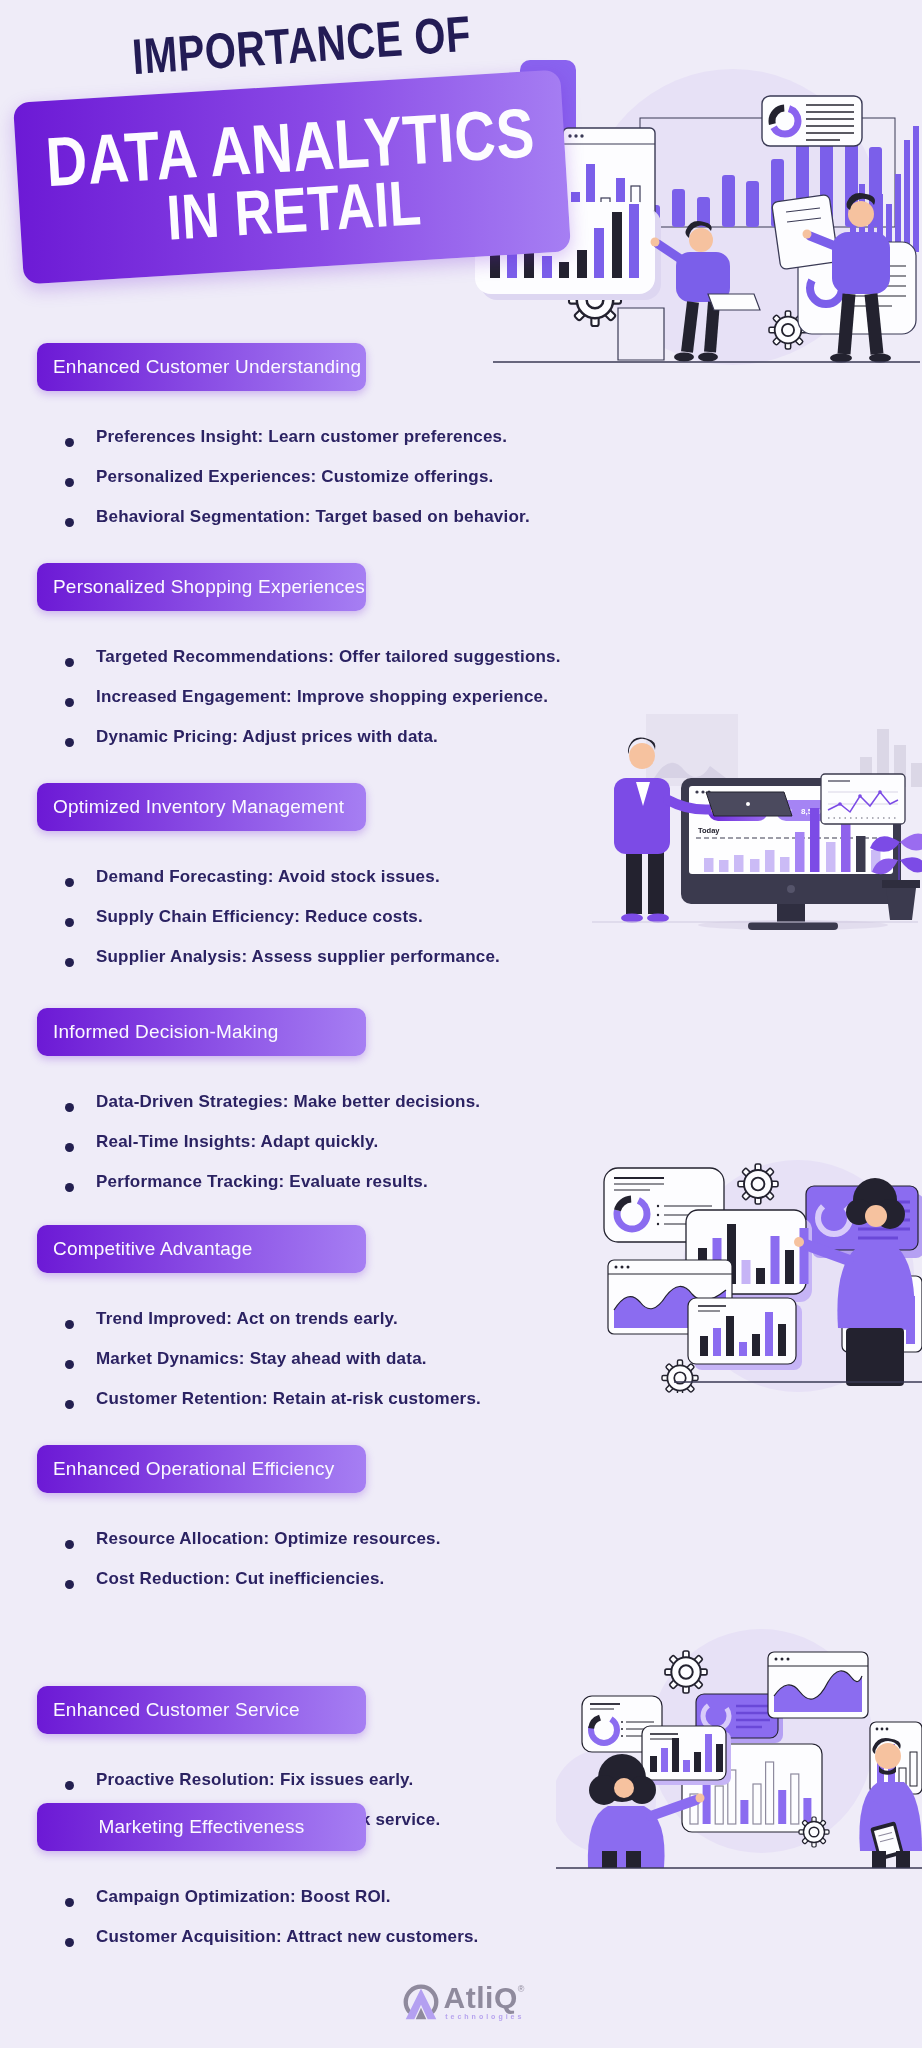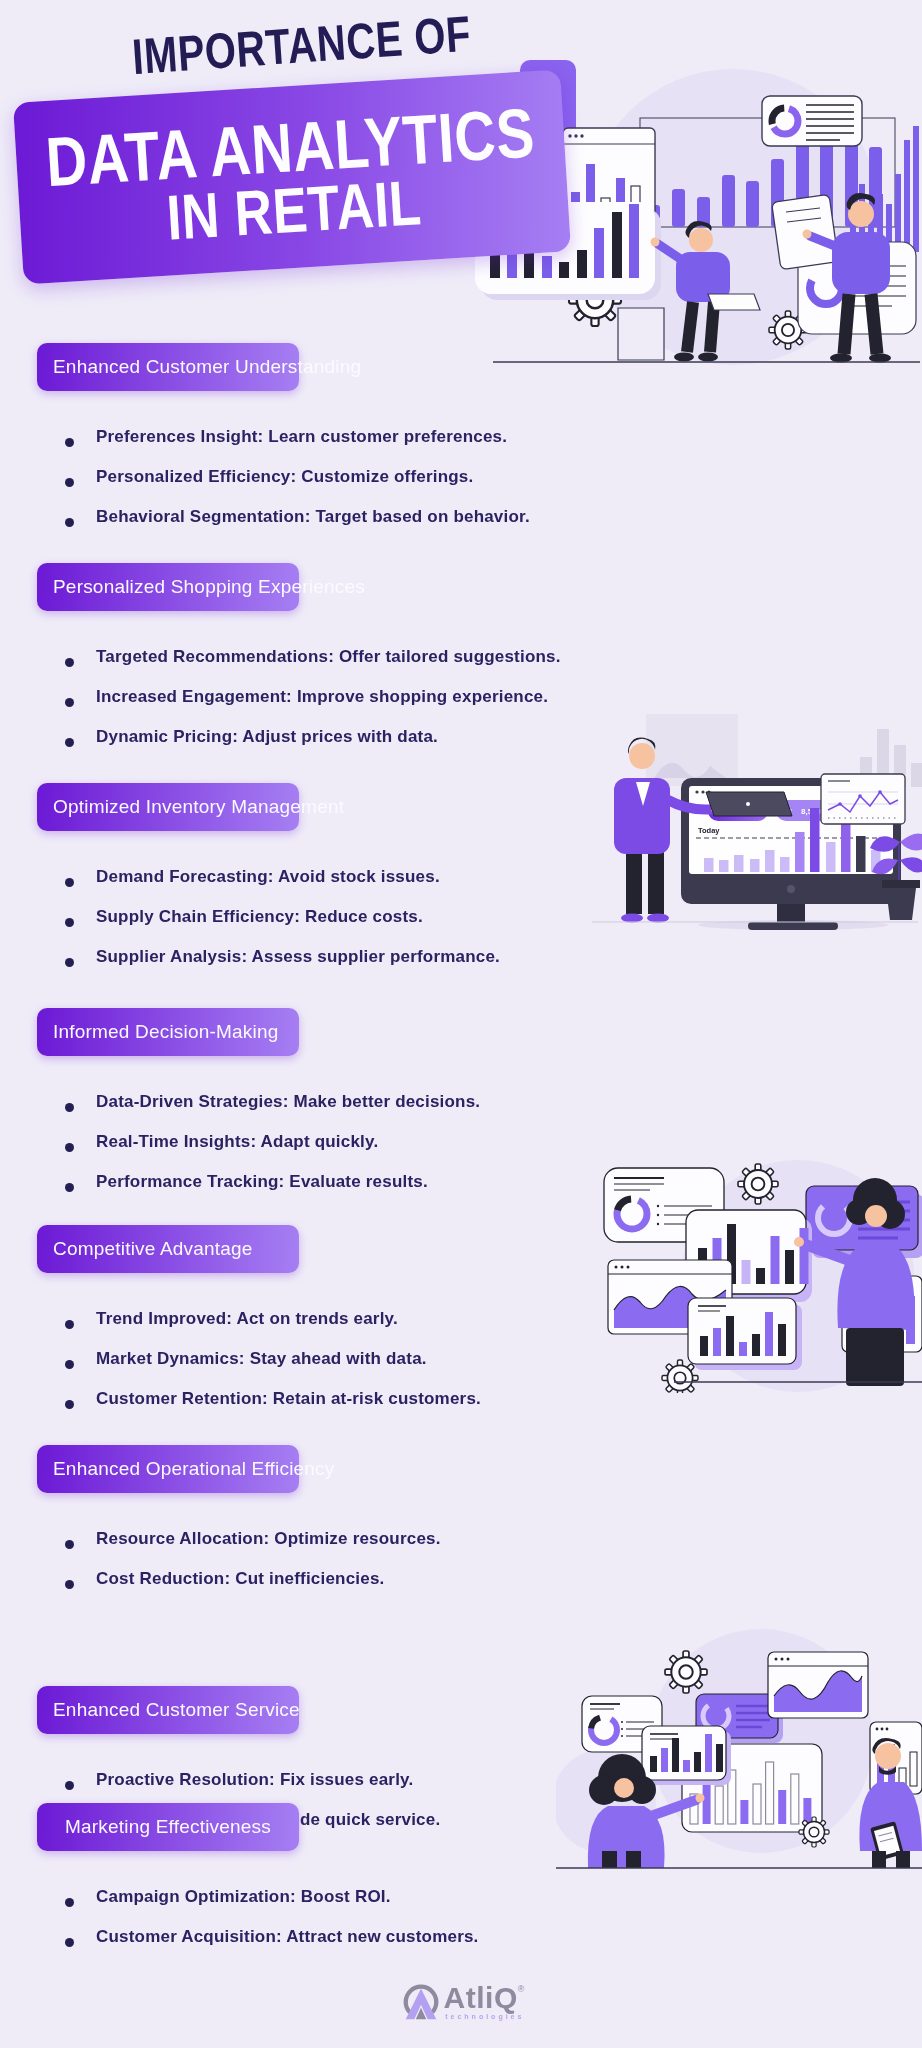--- a/index.html
+++ b/index.html
@@ -25,21 +25,21 @@
   
   .illu{position:absolute;z-index:1;}
   #hero{left:458px;top:52px;}
   #monitor{left:588px;top:692px;}
   #competitive{left:588px;top:1148px;}
   #teamwork{left:556px;top:1616px;}
   svg text{font-family:"Liberation Sans",sans-serif;}
   
   .section{position:absolute;left:37px;width:580px;z-index:2;}
   .sec-banner{
-    width:262px;height:48px;border-radius:10px;display:flex;align-items:center;
+    width:329px;height:48px;border-radius:10px;display:flex;align-items:center;
     padding:4px 16px;box-sizing:border-box;
     background:linear-gradient(92deg,#6C19D5 0%,#A67FF3 100%);
     box-shadow:0 3px 8px rgba(108,25,213,.28);
   }
   .sec-banner.center{justify-content:center;}
   .sec-title{font-size:19px;font-weight:500;color:#FBFAFF;letter-spacing:.2px;white-space:nowrap;}
   .bullets{list-style:none;margin:16px 0 0 0;padding:0 0 0 28px;}
   .bullets li{display:flex;align-items:flex-end;height:40px;}
   .dot{width:9px;height:9px;border-radius:50%;background:#231F50;margin-right:22px;flex:0 0 auto;}
   .btext{font-size:17px;font-weight:600;color:#2B2262;letter-spacing:.2px;white-space:nowrap;}
@@ -521,21 +521,21 @@
     <div class="sec-banner">
       <span class="sec-title">Enhanced Customer Understanding</span>
     </div>
     <ul class="bullets">
       <li>
           <span class="dot"></span>
           <span class="btext">Preferences Insight: Learn customer preferences.</span>
         </li>
       <li>
           <span class="dot"></span>
-          <span class="btext">Personalized Efficiency: Customize offerings.</span>
+          <span class="btext">Personalized Experiences: Customize offerings.</span>
         </li>
       <li>
           <span class="dot"></span>
           <span class="btext">Behavioral Segmentation: Target based on behavior.</span>
         </li>
     </ul>
   </div>
 
   <div class="section" id="s1">
     <div class="sec-banner">

